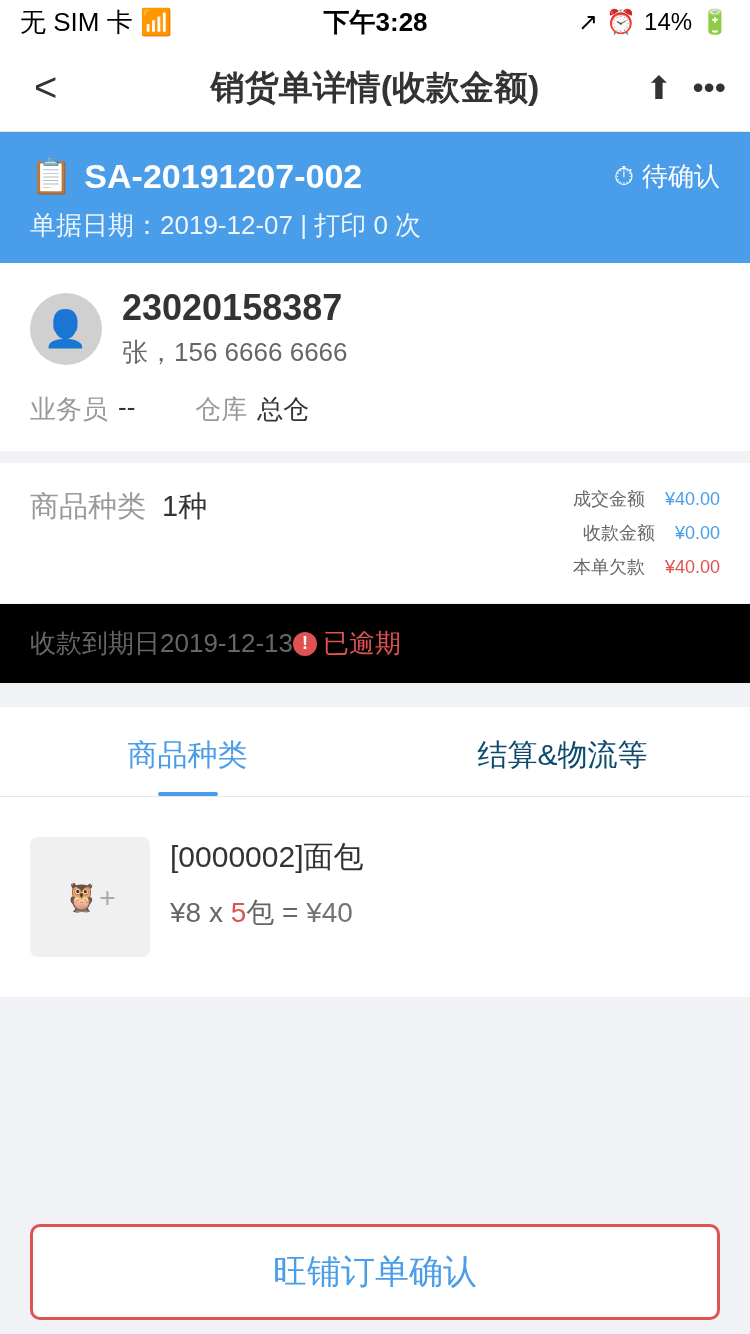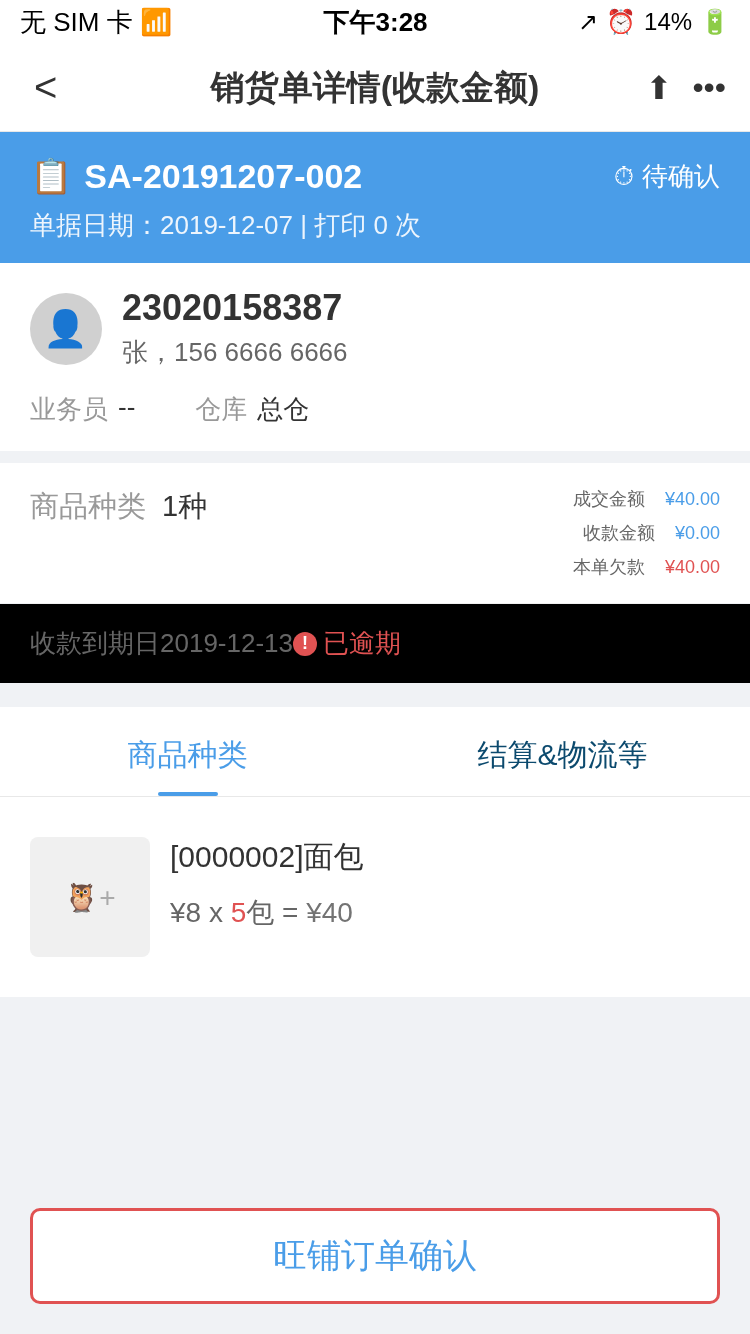--- a/index.html
+++ b/index.html
@@ -310,21 +310,21 @@
     .qty-highlight {
       color: #e05252;
     }
 
     
     .confirm-btn-wrap {
       position: fixed;
       bottom: 0;
       left: 0;
       width: 750px;
-      padding: 20px 30px 30px;
+      padding: 20px 30px 14px;
       background: #f0f2f5;
     }
     .confirm-btn {
       width: 100%;
       height: 96px;
       border: 3px solid #e05252;
       background: #fff;
       border-radius: 10px;
       font-size: 34px;
       color: #4a9de8;

